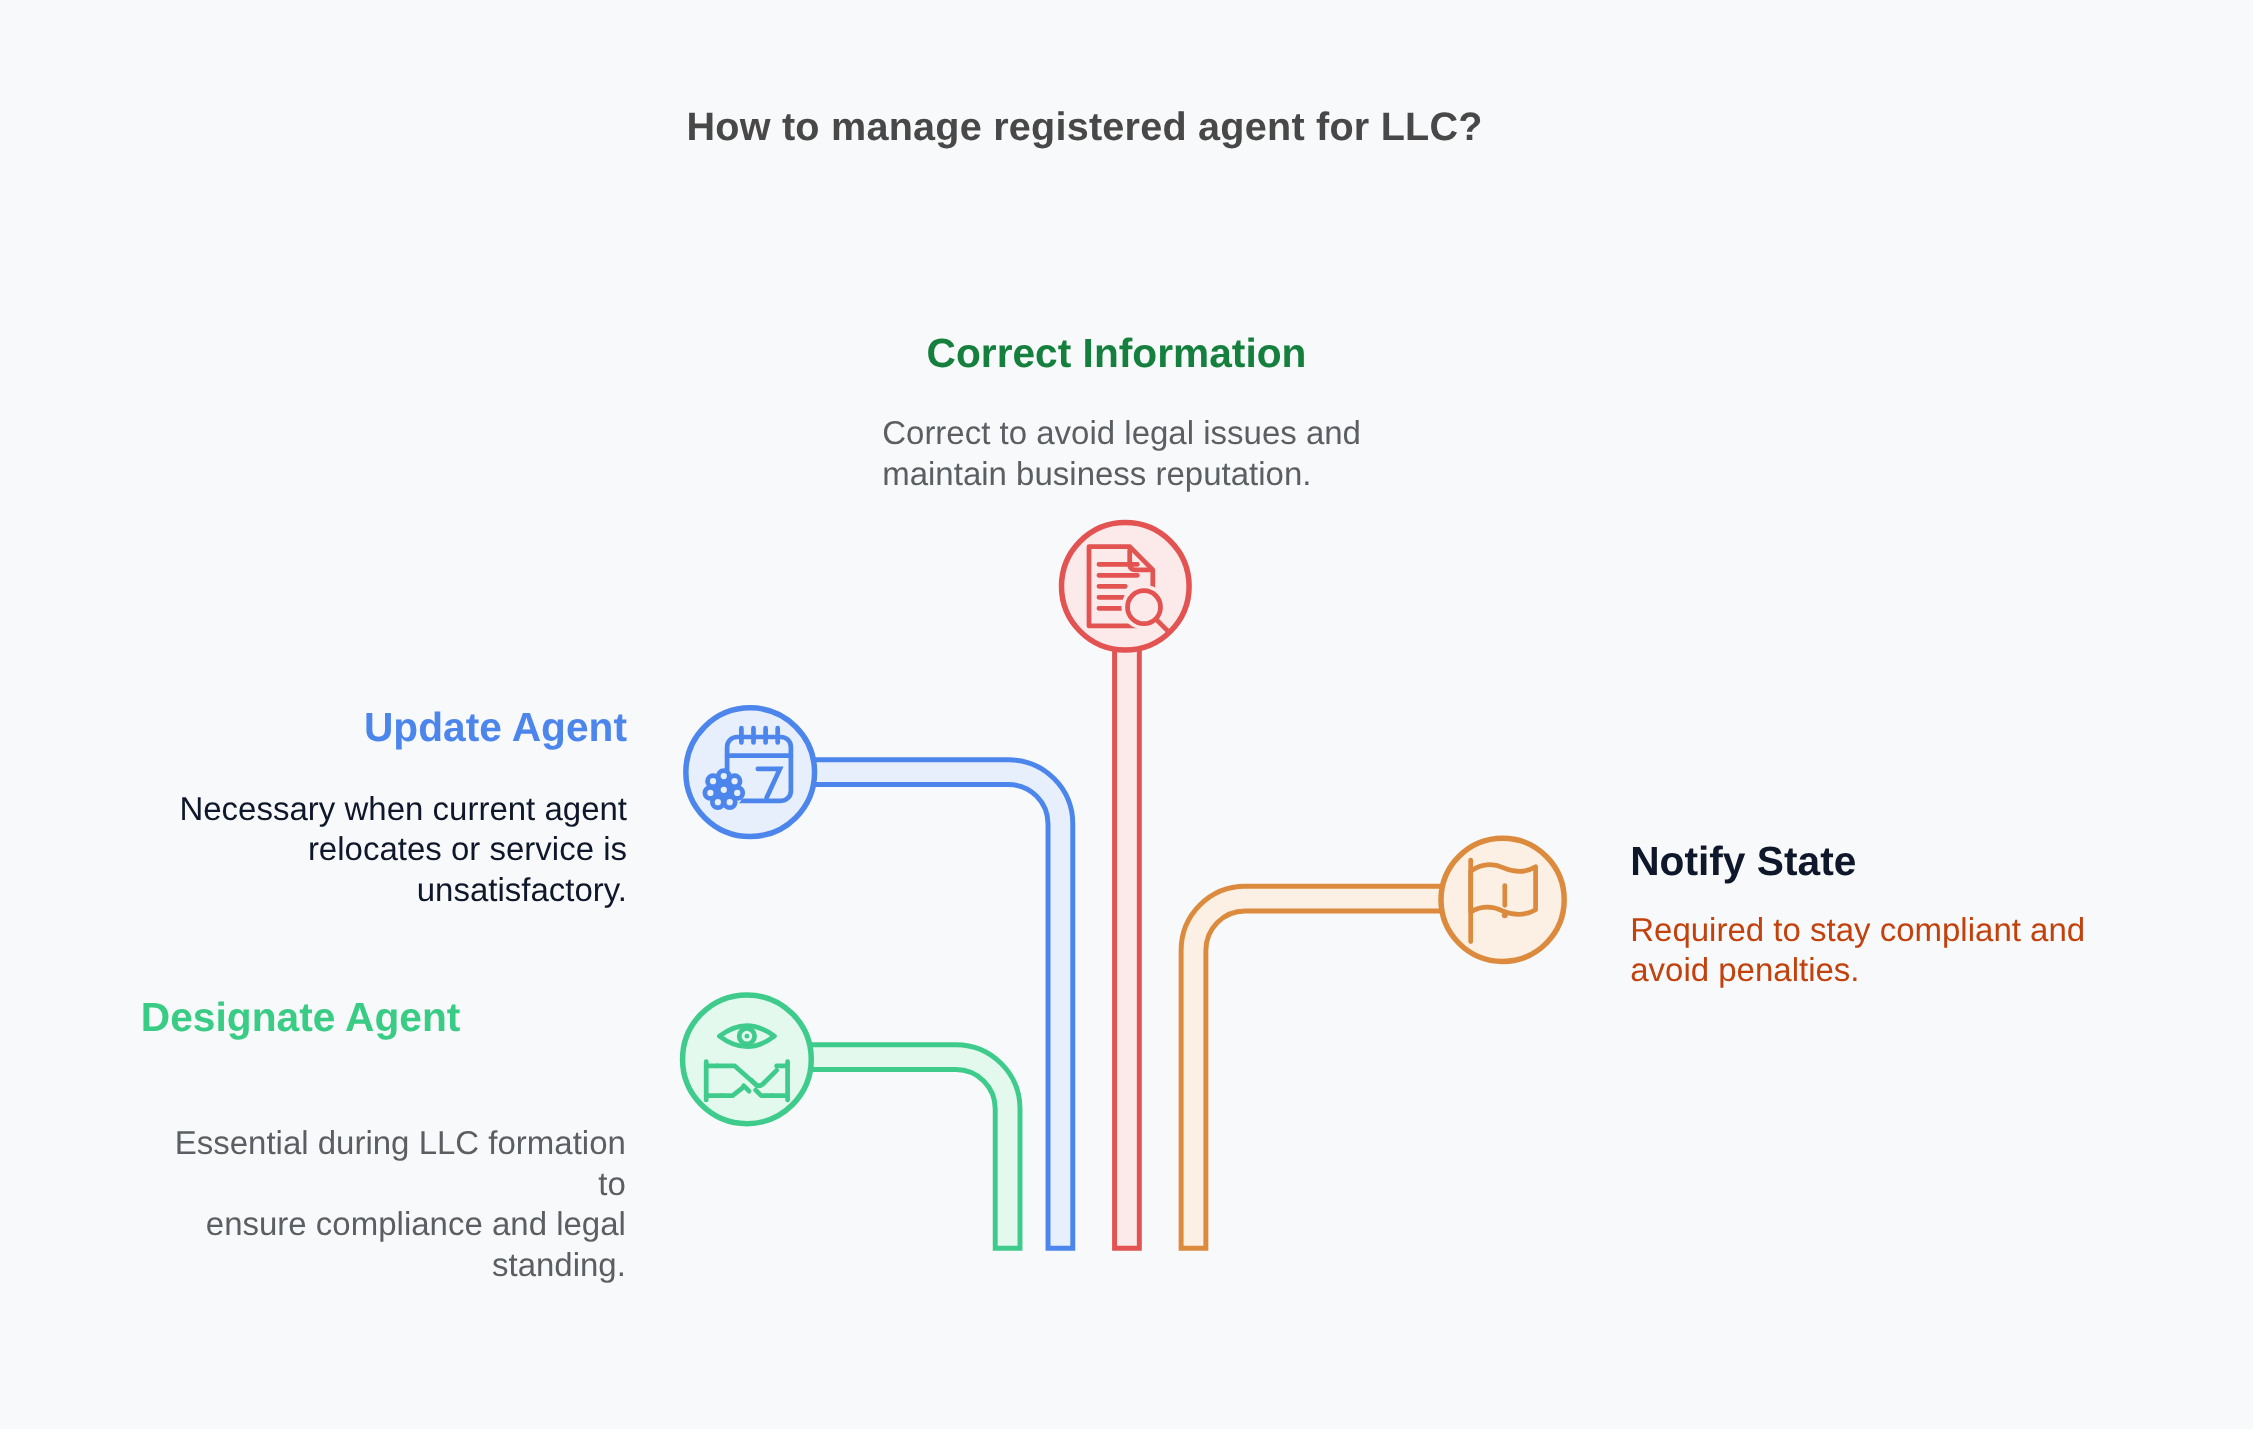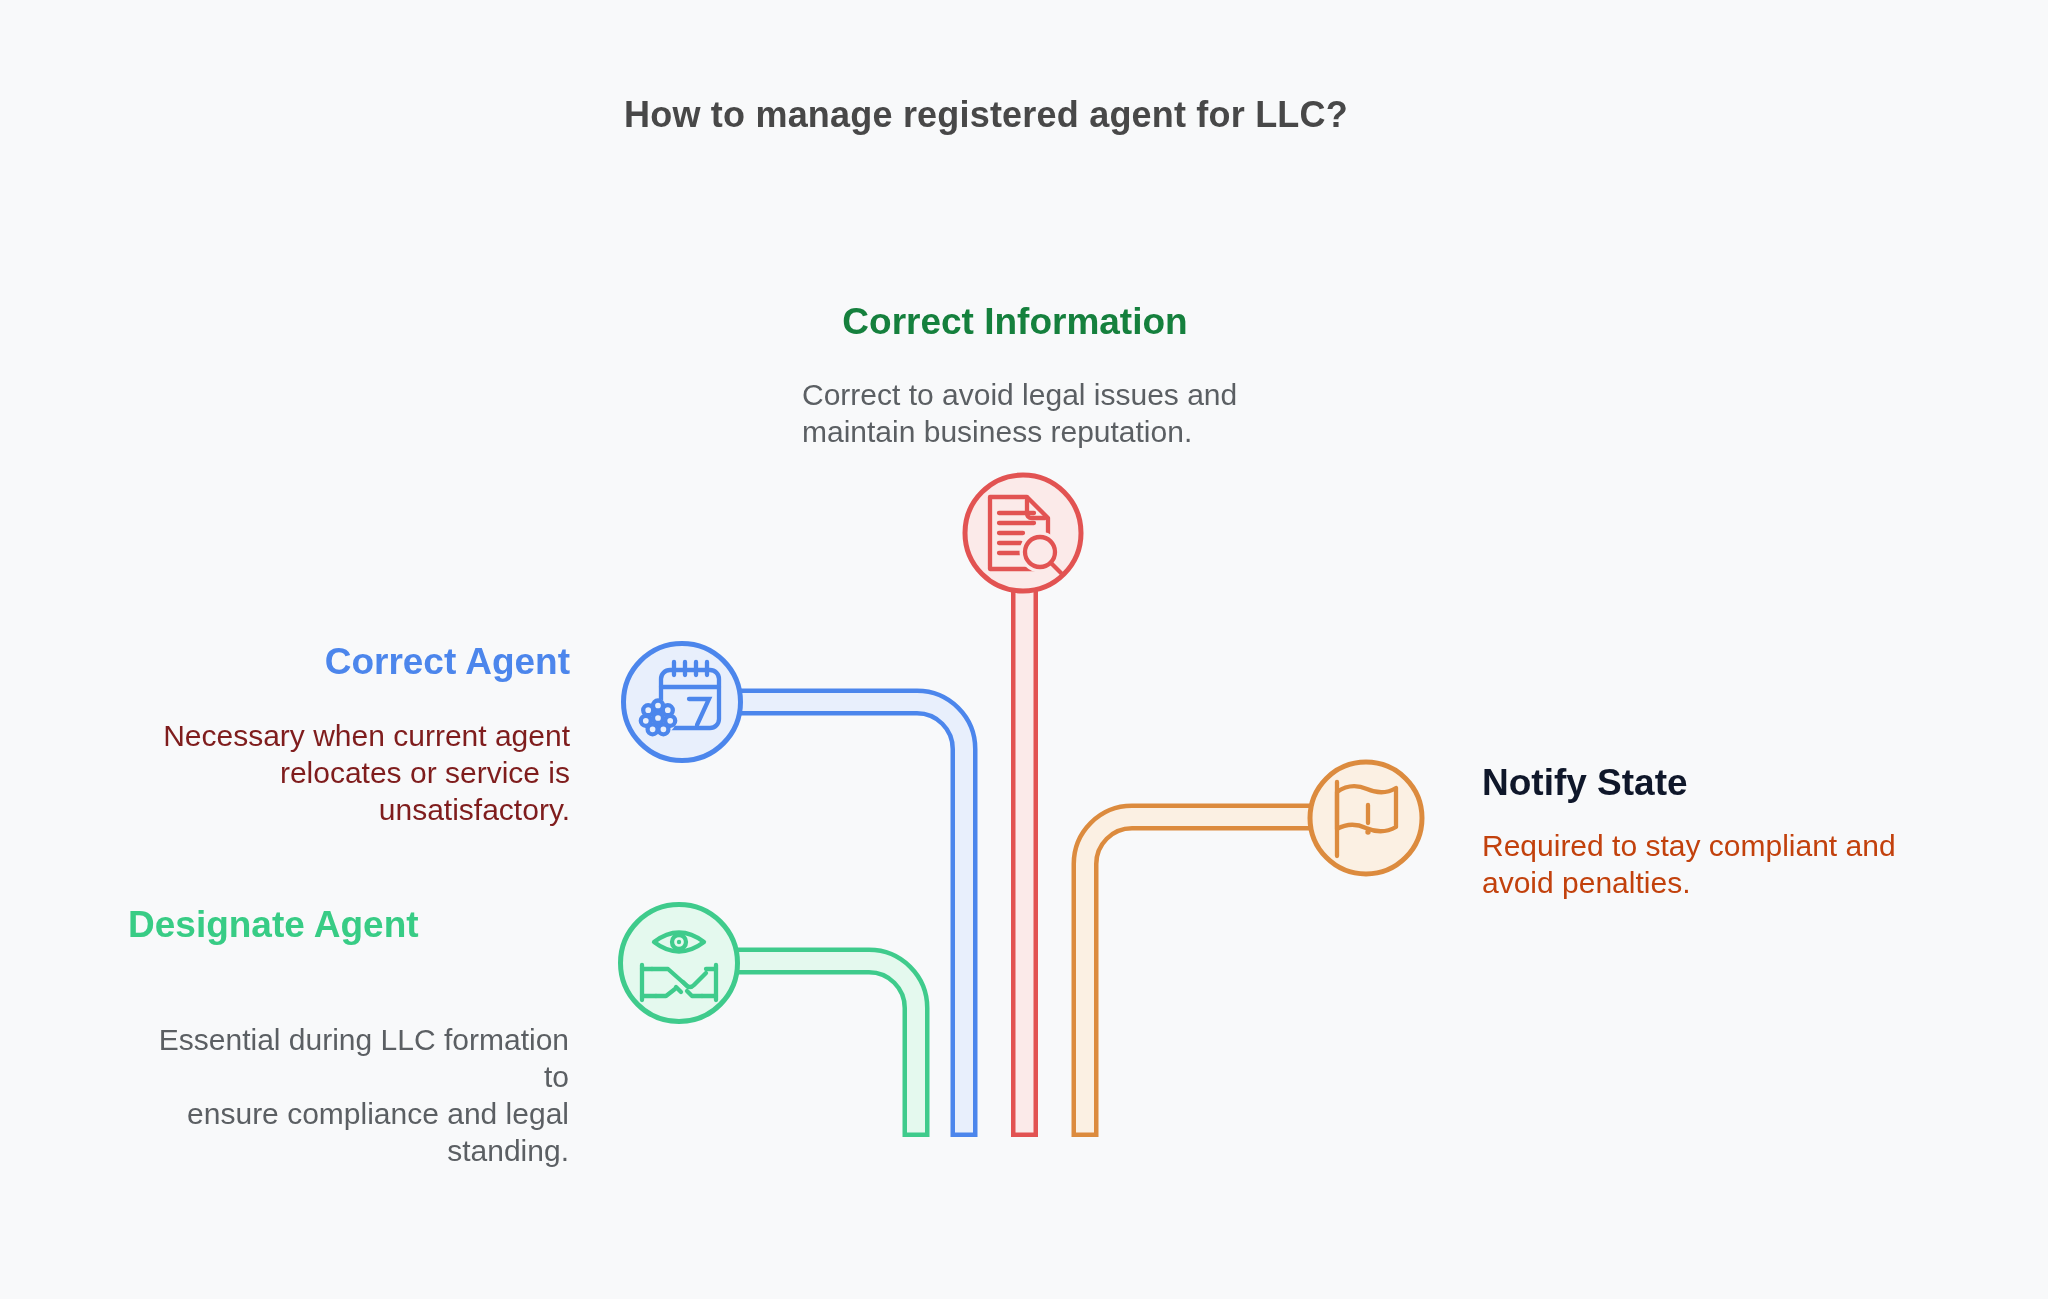--- a/index.html
+++ b/index.html
@@ -123,22 +123,22 @@
     </g>
   </g>
 </svg>
 
 <div id="title" class="abs" style="color: rgb(72, 72, 72);">How to manage registered agent for LLC?</div>
 
 <div id="red-heading" class="abs branch-heading" style="color: #15803d;">Correct Information</div>
 <div id="red-body" class="abs branch-body" style="color: rgb(91, 95, 99);">Correct to avoid legal issues and
 maintain business reputation.</div>
 
-<div id="blue-heading" class="abs branch-heading" style="color: rgb(76, 134, 236);">Correct Agent</div>
-<div id="blue-body" class="abs branch-body" style="color: #7f1d1d;">Necessary when current agent
+<div id="blue-heading" class="abs branch-heading" style="color: rgb(76, 134, 236);">Update Agent</div>
+<div id="blue-body" class="abs branch-body" style="color: #0f172a;">Necessary when current agent
 relocates or service is
 unsatisfactory.</div>
 
 <div id="green-heading" class="abs branch-heading" style="color: rgb(56, 204, 133);">Designate Agent</div>
 <div id="green-body" class="abs branch-body" style="color: rgb(91, 95, 99);">Essential during LLC formation to
 ensure compliance and legal
 standing.</div>
 
 <div id="orange-heading" class="abs branch-heading" style="color: #0f172a;">Notify State</div>
 <div id="orange-body" class="abs branch-body" style="color: #c2410c;">Required to stay compliant and

